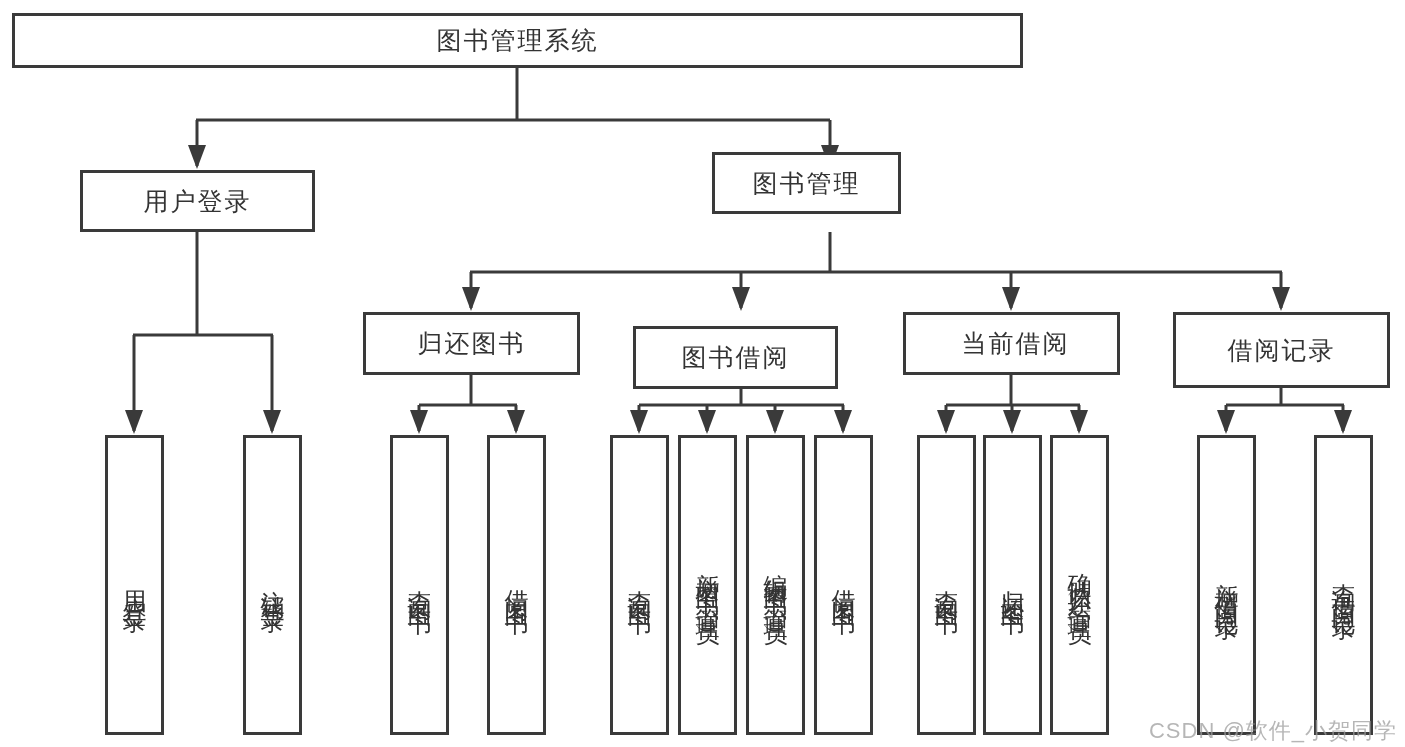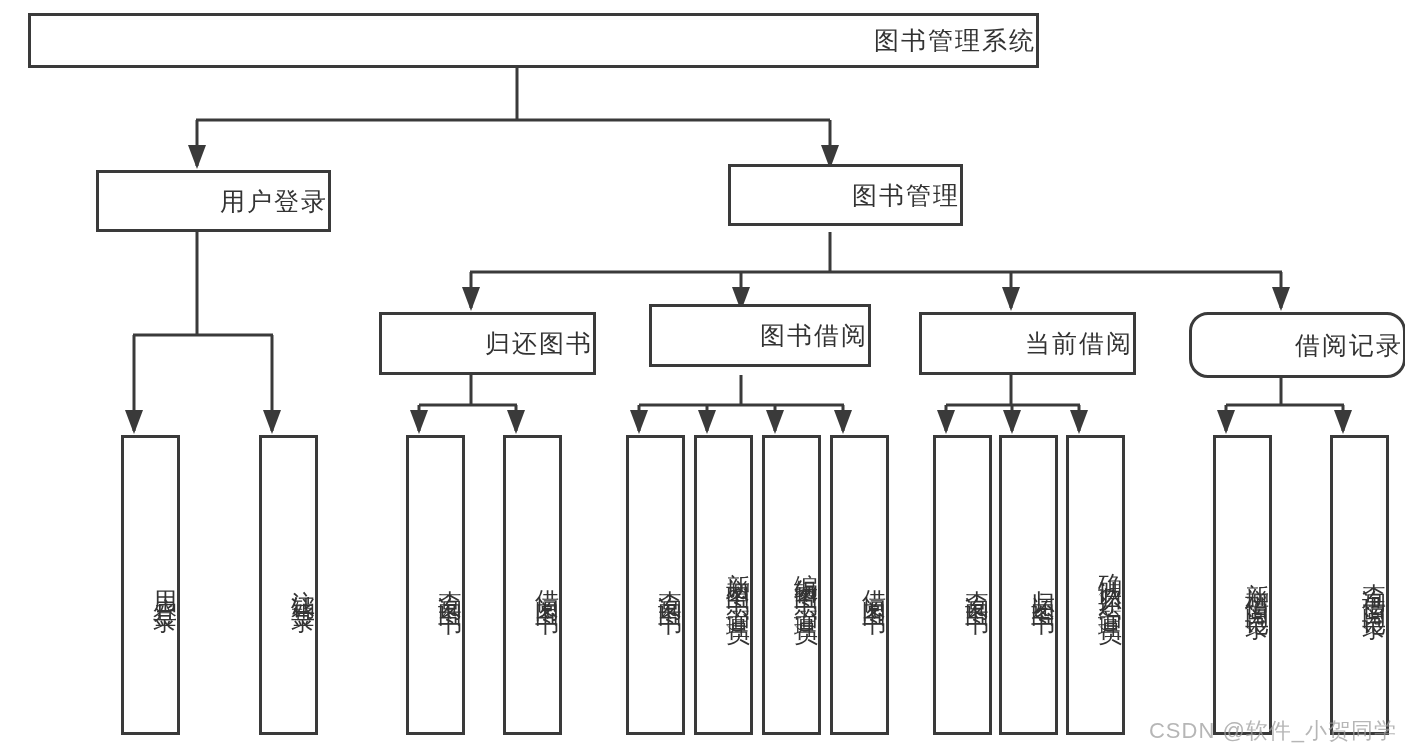--- a/index.html
+++ b/index.html
@@ -23,23 +23,22 @@
     height: 747px;
     pointer-events: none;
   }
   .box {
     position: absolute;
     box-sizing: border-box;
     background: #ffffff;
     border: 3px solid #3a3a3a;
     display: flex;
     align-items: center;
-    justify-content: flex-end;
+    justify-content: center;
     color: #333333;
-    margin-left: 16px;
   }
   .h-box span {
     font-size: 25px;
     letter-spacing: 2px;
     color: #333333;
     white-space: nowrap;
   }
   .v-box span {
     writing-mode: vertical-rl;
     text-orientation: mixed;
@@ -122,34 +121,34 @@
     </g>
   </svg>
 
   <div class="box h-box" style="left:12px; top:13px; width:1011px; height:55px;">
     <span>图书管理系统</span>
   </div>
 
   <div class="box h-box" style="left:80px; top:170px; width:235px; height:62px;">
     <span>用户登录</span>
   </div>
-  <div class="box h-box" style="left:712px; top:164px; width:235px; height:62px;">
+  <div class="box h-box" style="left:712px; top:152px; width:189px; height:62px;">
     <span>图书管理</span>
   </div>
 
   <div class="box h-box" style="left:363px; top:312px; width:217px; height:63px;">
     <span>归还图书</span>
   </div>
-  <div class="box h-box" style="left:633px; top:304px; width:222px; height:63px;">
+  <div class="box h-box" style="left:633px; top:326px; width:205px; height:63px;">
     <span>图书借阅</span>
   </div>
   <div class="box h-box" style="left:903px; top:312px; width:217px; height:63px;padding-left:8px;">
     <span>当前借阅</span>
   </div>
-  <div class="box h-box" style="left:1173px; top:312px; width:217px; height:66px;border-radius:19px;">
+  <div class="box h-box" style="left:1173px; top:312px; width:217px; height:76px;">
     <span>借阅记录</span>
   </div>
 
   <div class="box v-box" style="left:105px; top:435px; width:59px; height:300px;">
     <span>用户登录</span>
   </div>
   <div class="box v-box" style="left:243px; top:435px; width:59px; height:300px;">
     <span>注销登录</span>
   </div>
 

